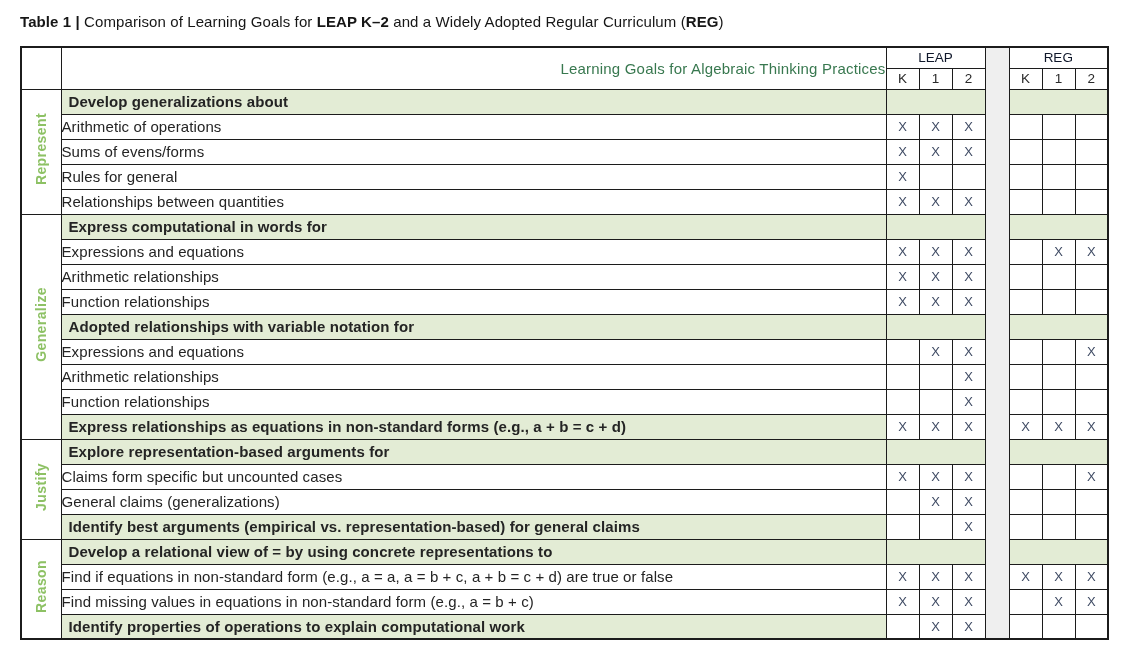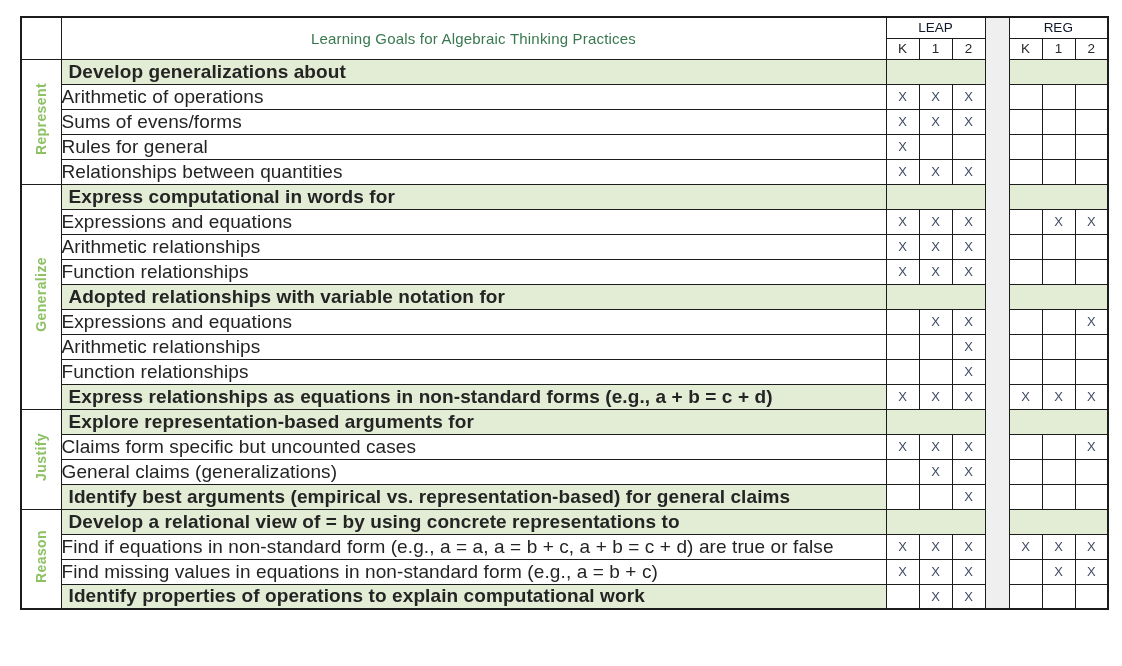--- a/index.html
+++ b/index.html
@@ -36,21 +36,21 @@
     font-weight: 400;
     box-sizing: border-box;
   }
   tr.hr1 { height: 21px; }
   tr.hr2 { height: 21px; }
   td.corner { background: #ffffff; }
   th.goals-title {
     color: #38784f;
     font-weight: 700;
     font-size: 15px;
-    text-align: center;
+    text-align: right;
     vertical-align: middle;
     background: #ffffff;
     letter-spacing: 0.2px;
   }
   th.grp {
     font-size: 13.5px;
     text-align: center;
     vertical-align: middle;
     color: #0f172a;
     font-weight: 400;
@@ -79,21 +79,21 @@
     writing-mode: vertical-rl;
     transform: rotate(180deg);
     font-weight: 700;
     font-size: 14px;
     color: #8dc164;
     letter-spacing: 0.4px;
     line-height: 1;
   }
   tbody tr.body-row { height: 25px; }
   td.lbl {
-    font-size: 19px;
+    font-size: 15px;
     vertical-align: middle;
     padding-left: 18px;
     background: #ffffff;
     letter-spacing: 0.1px;
   }
   tr.r-section-header td.lbl,
   tr.r-goal td.lbl {
     font-weight: 700;
     padding-left: 7px;
     background: #e3ecd5;
@@ -106,20 +106,21 @@
     font-weight: 600;
     color: #3e4a63;
     background: #ffffff;
   }
 </style>
 </head>
 <body>
 
 <div class="page">
 
+  <div class="caption" id="caption"><span class="b">Table 1 | </span><span>Comparison of Learning Goals for </span><span class="b">LEAP K–2</span><span> and a Widely Adopted Regular Curriculum (</span><span class="b">REG</span><span>)</span></div>
 
   <table class="cmp">
     <colgroup>
       <col style="width:40px">
       <col style="width:825px">
       <col style="width:33px">
         <col style="width:33px">
         <col style="width:33px">
       <col style="width:24px">
       <col style="width:33px">

